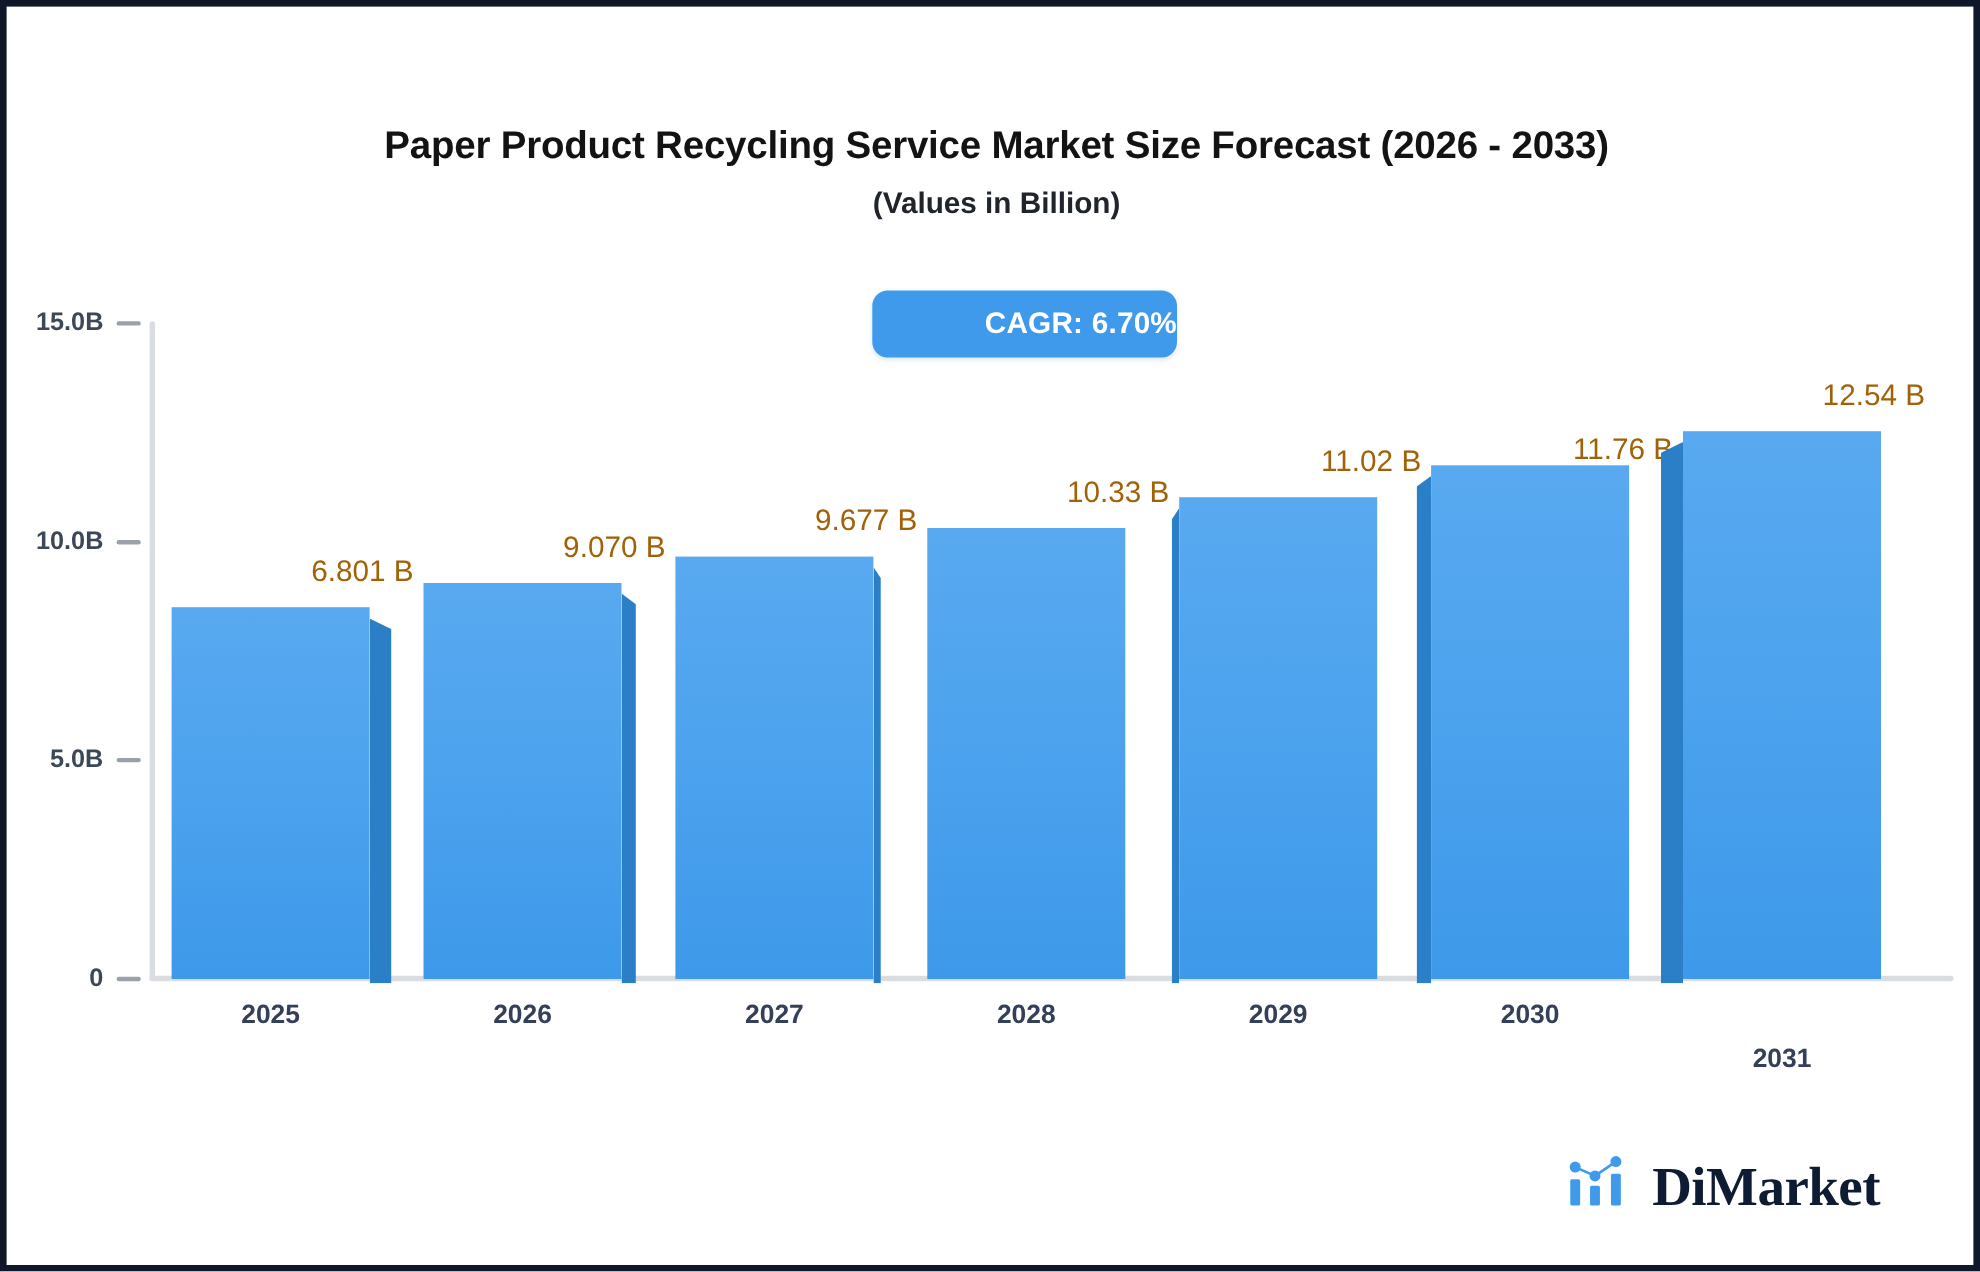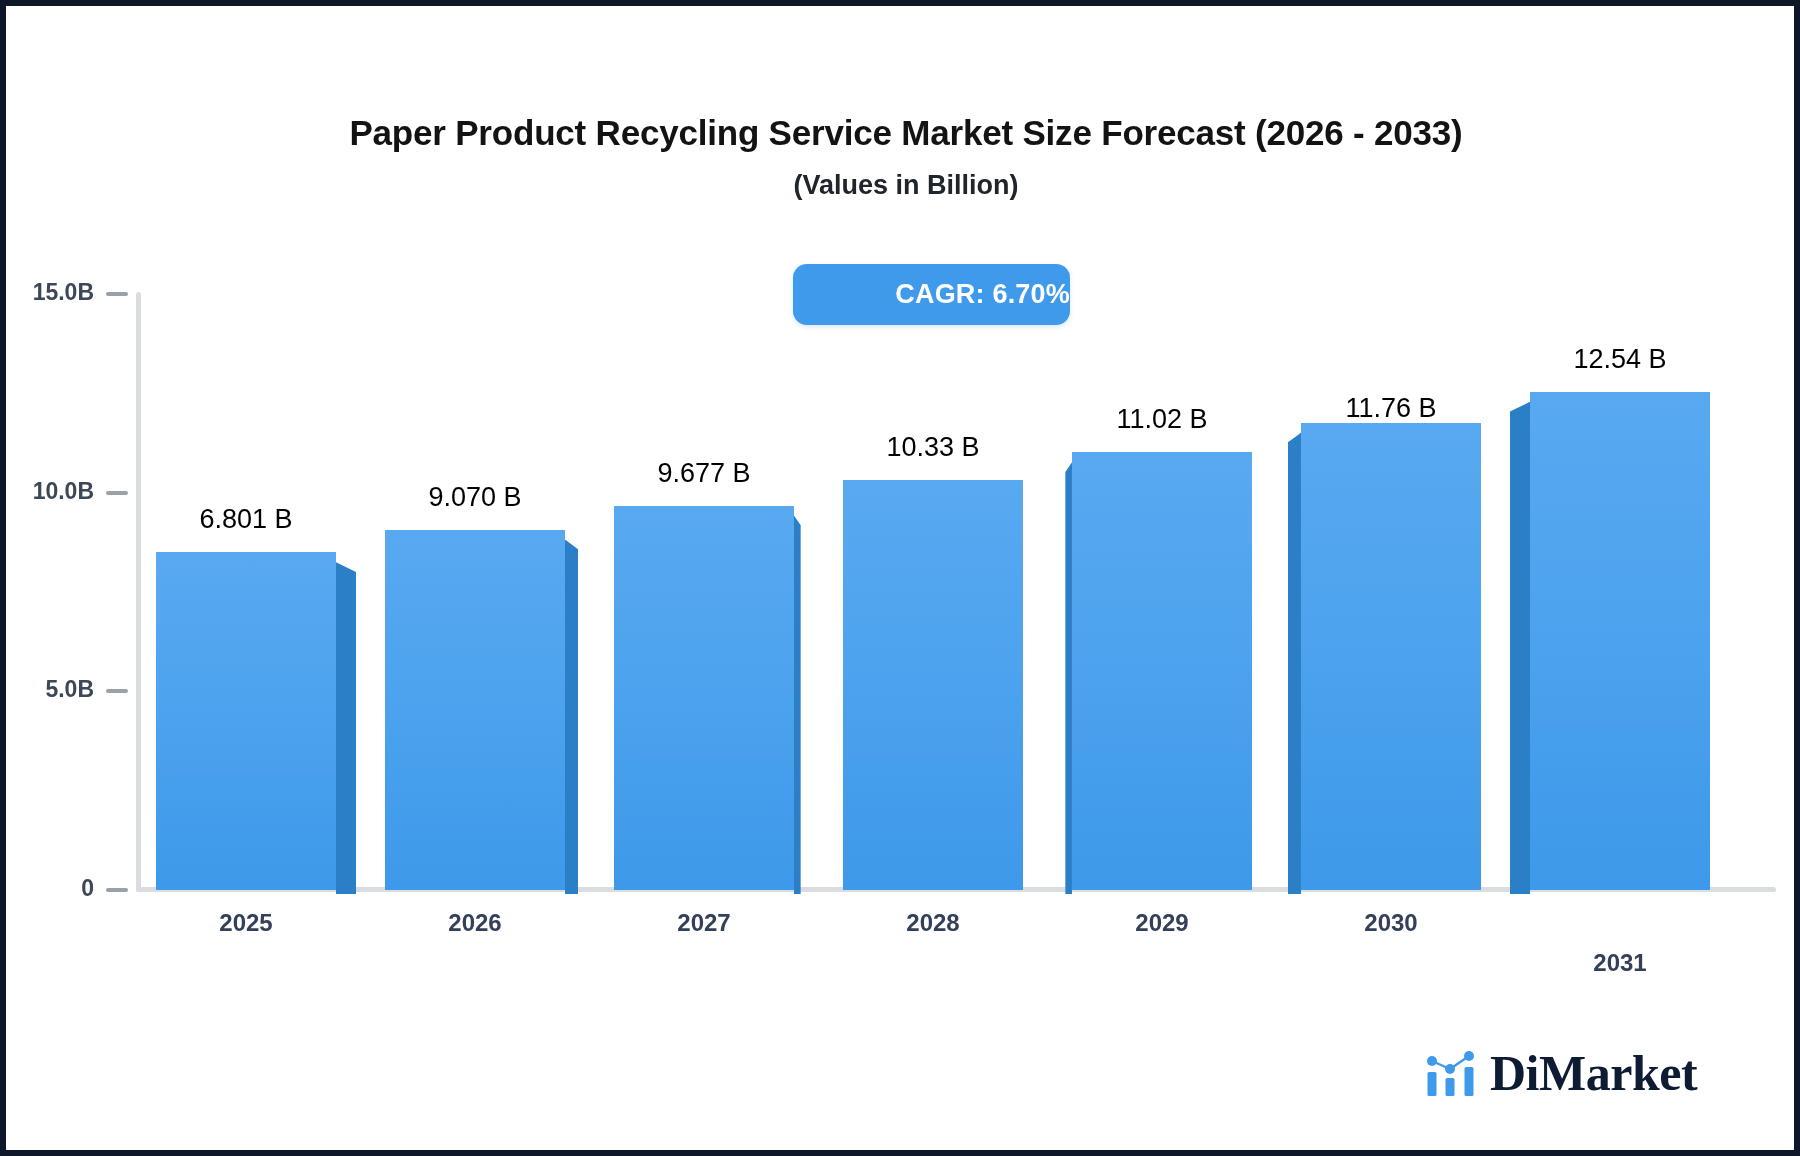--- a/index.html
+++ b/index.html
@@ -118,44 +118,44 @@
     bottom: 0;
     background: linear-gradient(180deg, #58a9f0 0%, #4da3ee 45%, #3e99ea 100%);
   }
   .bar-side {
     position: absolute;
     bottom: 0;
     background: #2a7fc6;
   }
   .bar-value {
     position: absolute;
-    text-align: center;
+    text-align: right;
     font-size: 27px;
     font-weight: normal;
-    color: #000000;
+    color: #a16207;
     white-space: nowrap;
   }
   .x-tick-label {
     position: absolute;
     top: 903px;
     text-align: center;
     font-size: 24px;
     font-weight: bold;
     color: #34405a;
     white-space: nowrap;
   }
 
   
   #logo {
     position: absolute;
     left: 1418px;
     top: 1042px;
     display: flex;
-    align-items: flex-start;
-    gap: 12px;
+    align-items: flex-end;
+    gap: 24px;
   }
   #logo-text {
     font-family: "Liberation Serif", serif;
     font-size: 50px;
     font-weight: bold;
     color: #0d1b33;
     letter-spacing: -0.5px;
     line-height: 1;
   }
 </style>

